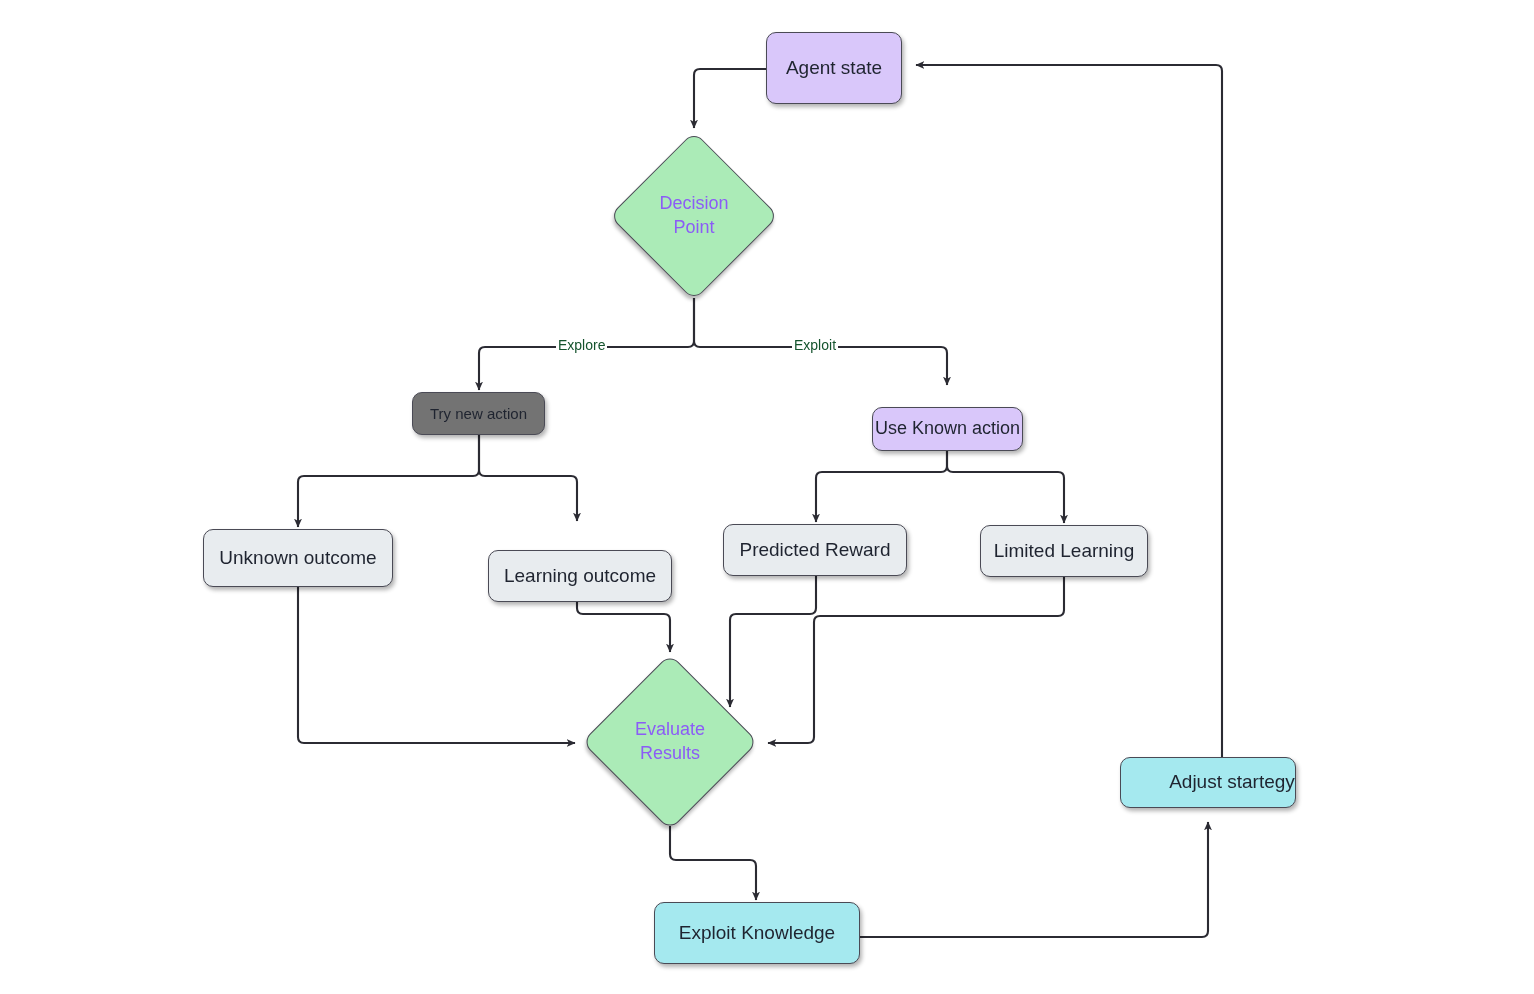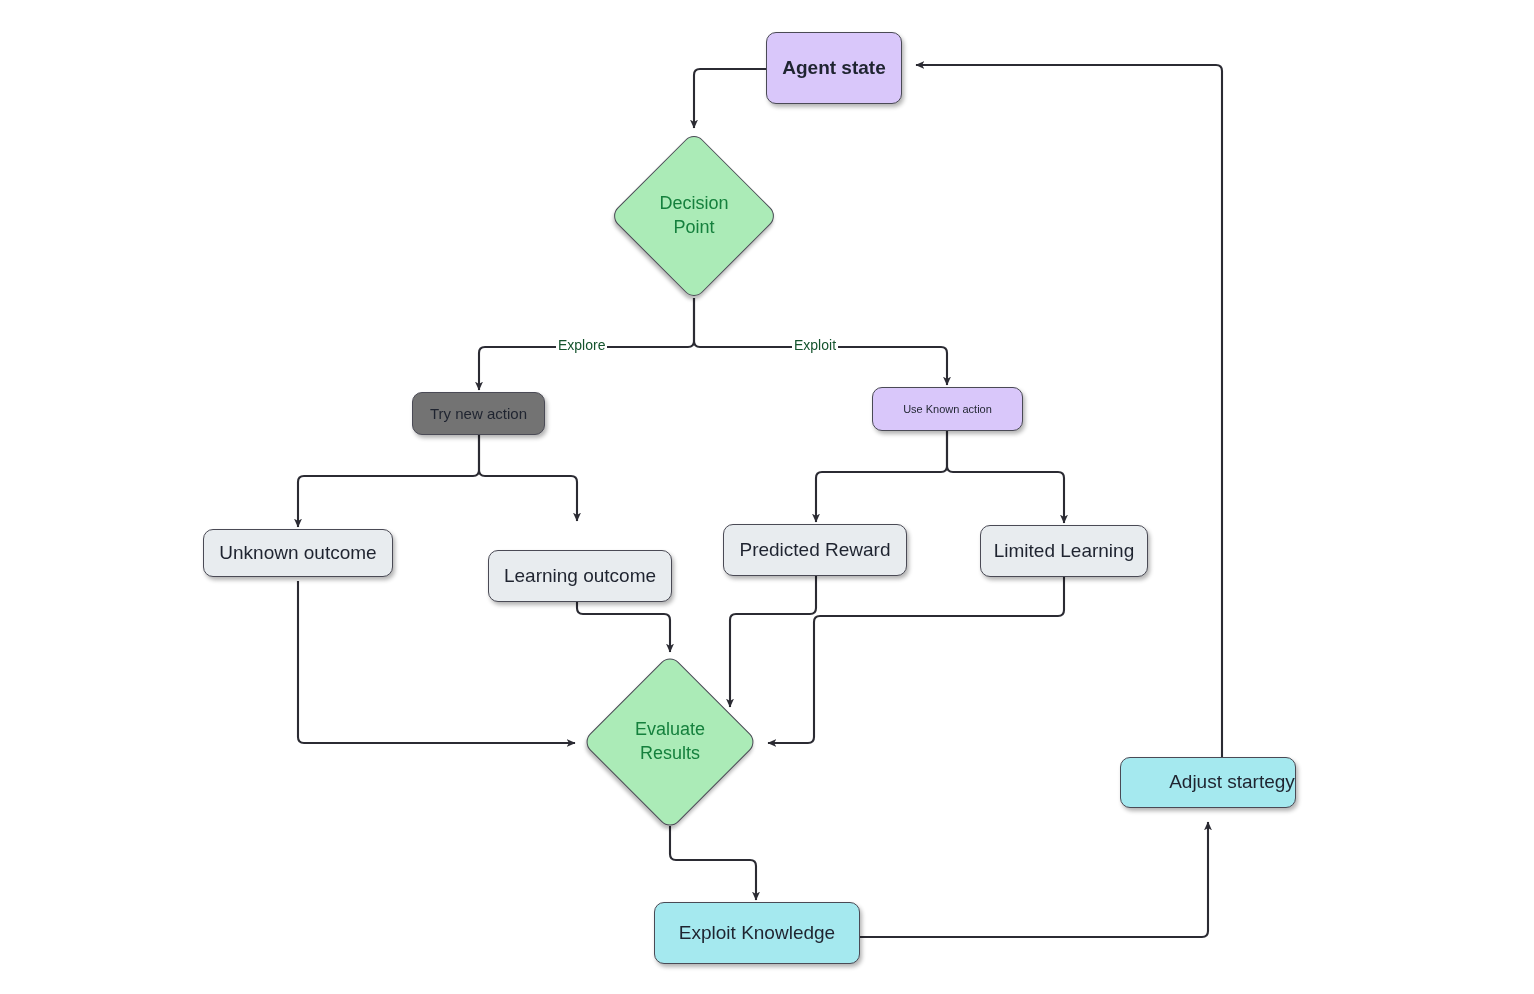--- a/index.html
+++ b/index.html
@@ -58,21 +58,21 @@
     box-shadow: 2px 3px 4px rgba(0,0,0,0.28);
   }
   .diamond .dlabel {
     position: absolute;
     left: 0; top: 0;
     width: 100%; height: 100%;
     display: flex;
     flex-direction: column;
     justify-content: center;
     text-align: center;
-    color: #15803d;
+    color: #8b5cf6;
     line-height: 1.32;
     z-index: 3;
     pointer-events: none;
   }
   .edge-label {
     position: absolute;
     background: #ffffff;
     color: #14532d;
     font-size: 14px;
     padding: 0 2px;
@@ -116,21 +116,21 @@
       <path d="M 1064,577 L 1064,610 Q 1064,616 1058,616 L 820,616 Q 814,616 814,622 L 814,737 Q 814,743 808,743 L 768,743"></path>
 
       <path d="M 670,826 L 670,854 Q 670,860 676,860 L 750,860 Q 756,860 756,866 L 756,900"></path>
 
       <path d="M 860,937 L 1202,937 Q 1208,937 1208,931 L 1208,822"></path>
 
       <path d="M 1222,757 L 1222,71 Q 1222,65 1216,65 L 916,65"></path>
     </g>
   </svg>
 
-  <div class="node purple" style="left:766px; top:32px; width:136px; height:72px; font-size:19px;font-weight:bold;">
+  <div class="node purple" style="left:766px; top:32px; width:136px; height:72px; font-size:19px;">
     <span>Agent state</span>
   </div>
 
   <div class="diamond" style="left:607px; top:133px; width:174px; height:165px;">
     <div class="dshape" style="width:118px; height:118px;"></div>
     <div class="dlabel" style="font-size:18px;">
       <span>Decision</span>
       <span>Point</span>
     </div>
   </div>
@@ -139,25 +139,25 @@
     <span>Explore</span>
   </div>
   <div class="edge-label" style="left:792px; top:337px;">
     <span>Exploit</span>
   </div>
 
   <div class="node pink" style="left:412px; top:392px; width:133px; height:43px; font-size:15px;">
     <span>Try new action</span>
   </div>
 
-  <div class="node purple" style="left:872px; top:387px; width:151px; height:44px; font-size:11px;">
+  <div class="node purple" style="left:872px; top:407px; width:151px; height:44px; font-size:18px;">
     <span>Use Known action</span>
   </div>
 
-  <div class="node gray" style="left:203px; top:529px; width:190px; height:48px; font-size:19px;">
+  <div class="node gray" style="left:203px; top:529px; width:190px; height:58px; font-size:19px;">
     <span>Unknown outcome</span>
   </div>
 
   <div class="node gray" style="left:488px; top:550px; width:184px; height:52px; font-size:19px;">
     <span>Learning outcome</span>
   </div>
 
   <div class="node gray" style="left:723px; top:524px; width:184px; height:52px; font-size:19px;">
     <span>Predicted Reward</span>
   </div>

